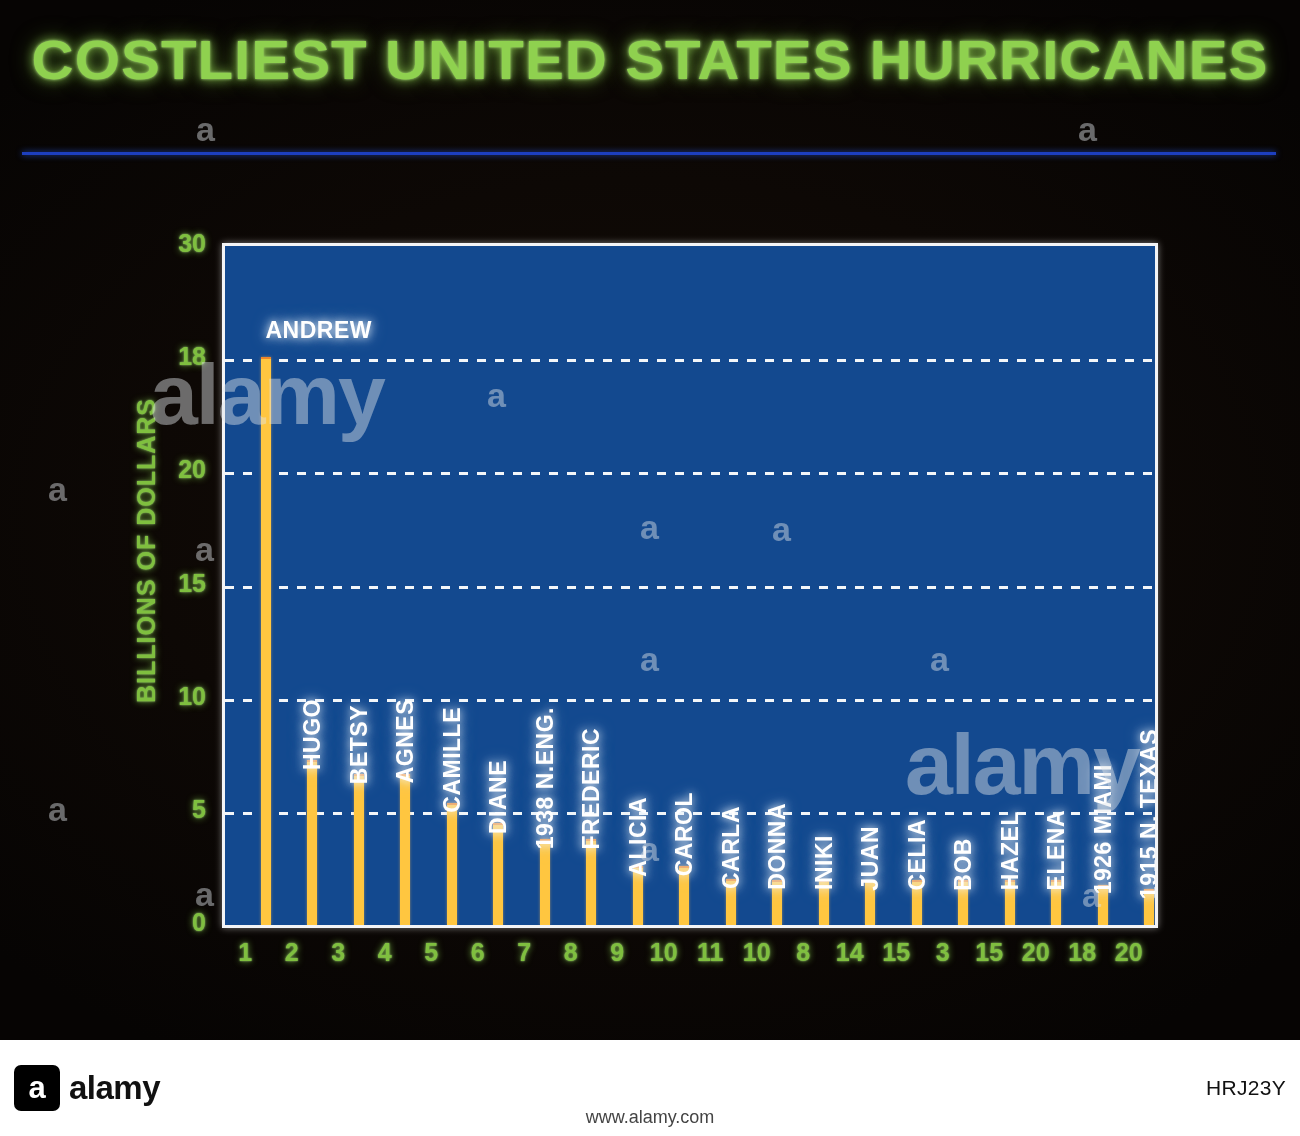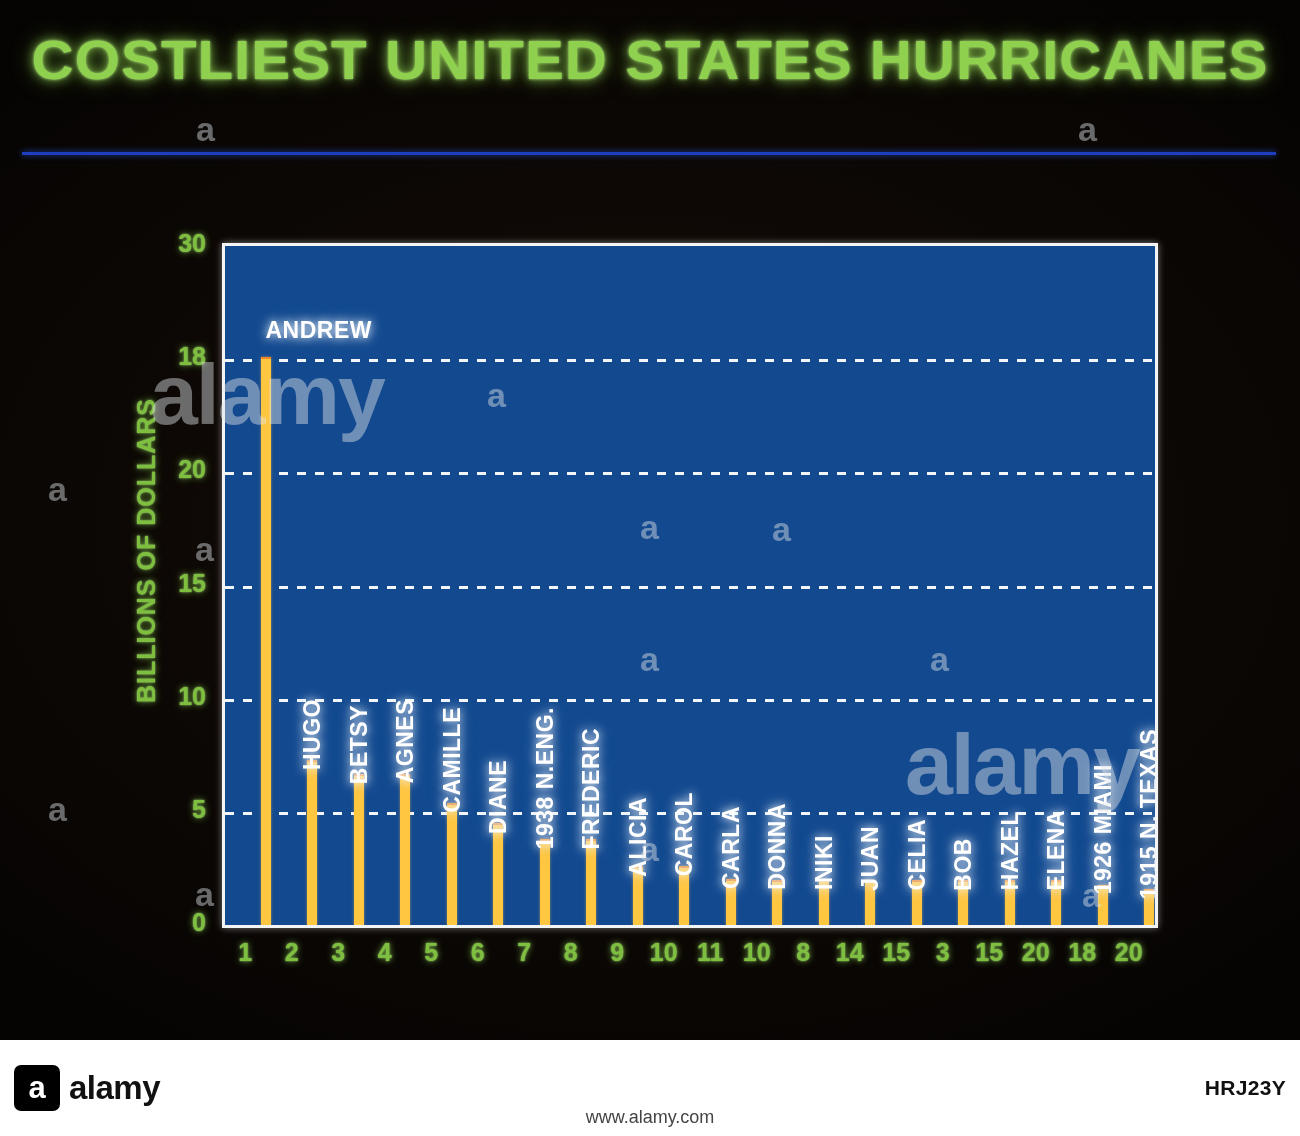--- a/index.html
+++ b/index.html
@@ -78,21 +78,21 @@
       font-family:"Liberation Sans",sans-serif;}
 
   
   #footer{position:absolute;left:0;top:1040px;width:1300px;height:96px;background:#ffffff;
           display:flex;align-items:center;}
   #logo{margin-left:14px;display:flex;align-items:center;gap:9px;}
   #logomark{width:46px;height:46px;background:#000;border-radius:7px;color:#fff;
             display:flex;align-items:center;justify-content:center;font-size:31px;font-weight:bold;}
   #logotext{font-size:33px;font-weight:bold;color:#111;letter-spacing:-.5px;}
   #imgid{position:absolute;right:14px;top:50%;transform:translateY(-50%);
-         font-size:21px;font-weight:bold;color:#111;letter-spacing:.3px;}
+         font-size:21px;font-weight:normal;color:#111;letter-spacing:.3px;}
   #alamytext{position:absolute;left:50%;transform:translateX(-50%);bottom:8px;
          font-size:18px;color:#444;}
 </style>
 </head>
 <body>
 
 <div id="stage">
 
   <div id="slide">
 

